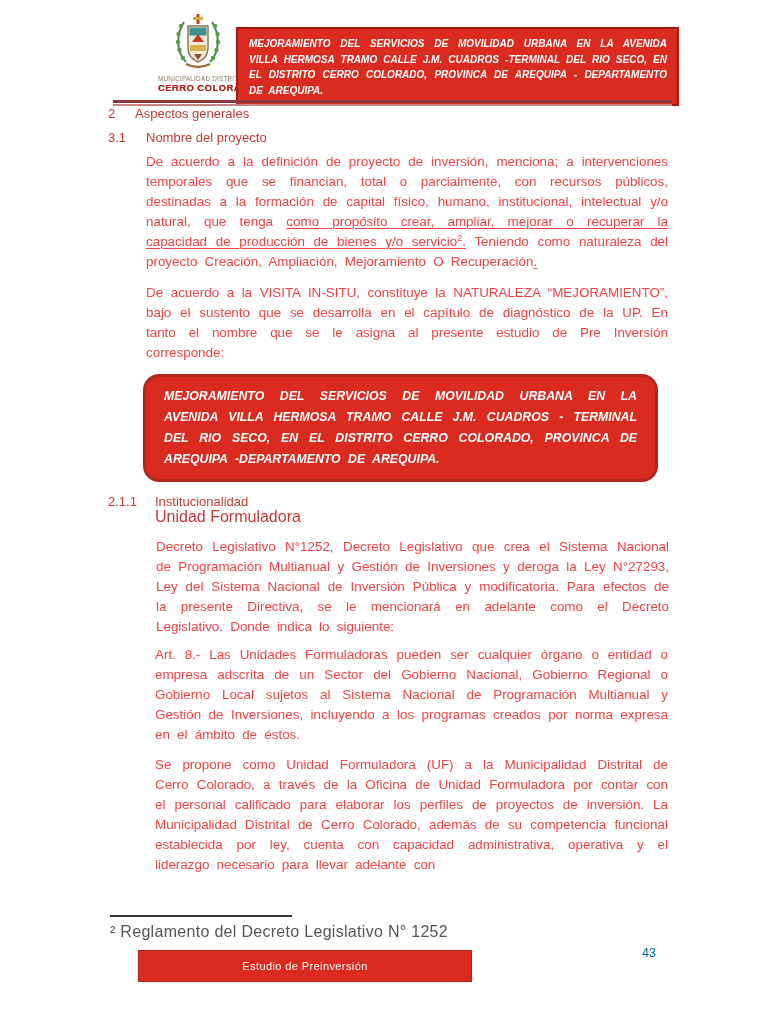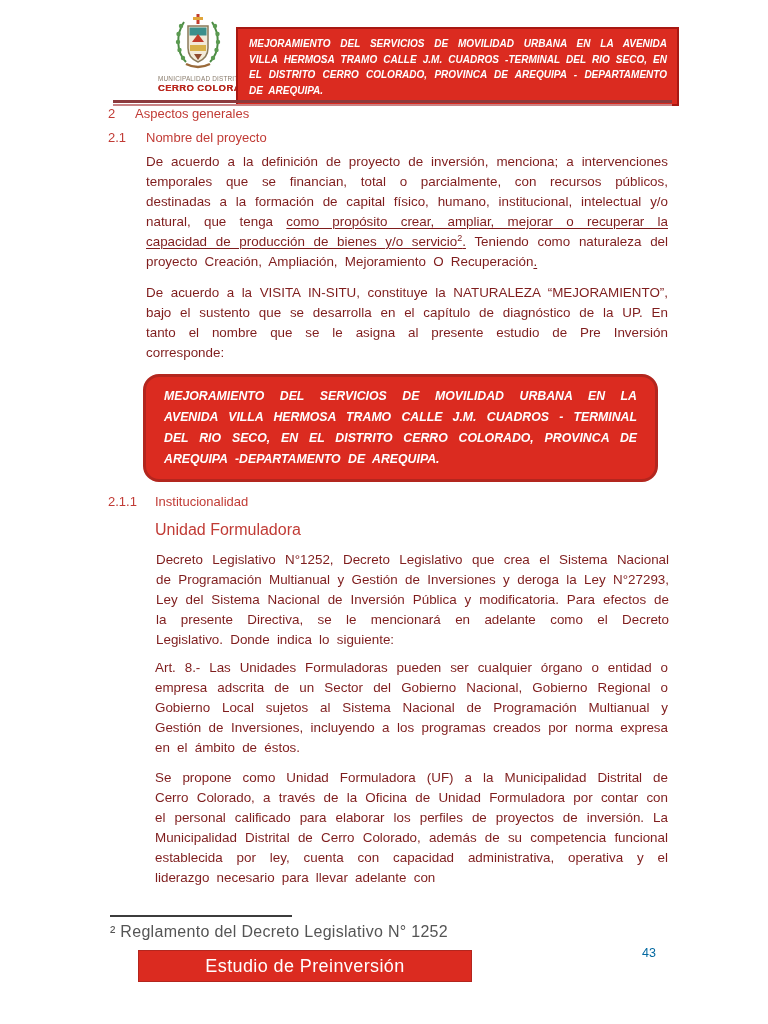--- a/index.html
+++ b/index.html
@@ -28,26 +28,26 @@
   .header-rule .r1 { height:3px; background:#8c3a3d; }
   .header-rule .r2 { height:2px; background:#c98385; margin-top:1px; }
 
   
   .content { position:absolute; left:108px; top:106px; width:564px; color:#3b3b3b; }
 
   .hrow { display:flex; color:#c13b35; font-size:13px; line-height:15px; }
   .hrow .num { flex:0 0 auto; }
   .h2   { margin-bottom:9px; }  .h2 .num   { width:27px; }
   .h21  { margin-bottom:7px; }  .h21 .num  { width:38px; }
-  .h211 { margin-bottom:13px; } .h211 .num { width:47px; }
+  .h211 { } .h211 .num { width:47px; }
   .sub-heading { color:#c13b35; font-size:16px; line-height:15px; margin:0 0 13px 47px; }
 
   .para {
     font-size:13.4px; line-height:20px; text-align:justify;
-    word-spacing:3.5px; margin:0 0 11px 38px; width:522px; color:#7f1d1d;
+    word-spacing:3.5px; margin:0 0 11px 38px; width:522px; color:#ef4444;
   }
   .para.indent2 { margin-left:47px; width:513px; }
   .para.p3 { margin-bottom:8px;margin-left:48px; }
   .para.p4 { margin-bottom:10px; }
   .para.p5 { margin-bottom:8px; }
   .u { text-decoration:underline; text-decoration-thickness:1px; text-underline-offset:2px; }
   sup.fn { font-size:9px; line-height:0; vertical-align:super; }
 
   .project-box {
     margin:0 0 12px 35px; width:473px;
@@ -61,21 +61,21 @@
 
   
   .footnote-rule { position:absolute; left:110px; top:915px; width:182px; border-top:2px solid #3c3c3c; }
   .footnote-text { position:absolute; left:110px; top:923px; font-size:16px; color:#555555; letter-spacing:0.3px; }
 
   .footer-box {
     position:absolute; left:138px; top:950px; width:332px; height:30px;
     background:#db2b20; border:1px solid #b3261e;
     display:flex; align-items:center; justify-content:center;
   }
-  .footer-box .txt { color:#ffffff; font-size:18px; letter-spacing:0.4px; }
+  .footer-box .txt { color:#ffffff; font-size:11px; letter-spacing:0.4px; }
   .page-number { position:absolute; left:642px; top:946px; font-size:12.5px; color:#0369a1; }
 </style>
 </head>
 <body>
 
 <div class="page">
 
   <div class="logo">
     <svg width="56" height="62" viewBox="0 0 56 62">
 
@@ -117,21 +117,21 @@
   </div>
 
   <div class="content">
 
     <div class="hrow h2">
       <span class="num">2</span>
       <span>Aspectos generales</span>
     </div>
 
     <div class="hrow h21">
-      <span class="num">2.1</span>
+      <span class="num">3.1</span>
       <span>Nombre del proyecto</span>
     </div>
 
     <p class="para"><span>De acuerdo a la definición de proyecto de inversión, menciona; a intervenciones temporales que se financian, total o parcialmente, con recursos públicos, destinadas a la formación de capital físico, humano, institucional, intelectual y/o natural, que tenga </span><span class="u"><span>como propósito crear, ampliar, mejorar o recuperar la capacidad de producción de bienes y/o servicio</span><sup class="fn">2</sup><span>.</span></span><span> Teniendo como naturaleza del proyecto Creación, Ampliación, Mejoramiento O Recuperación</span><span class="u">.</span></p>
 
     <p class="para">De acuerdo a la VISITA IN-SITU, constituye la NATURALEZA “MEJORAMIENTO”, bajo el sustento que se desarrolla en el capítulo de diagnóstico de la UP. En tanto el nombre que se le asigna al presente estudio de Pre Inversión corresponde:</p>
 
     <div class="project-box">
       <div class="txt">MEJORAMIENTO DEL SERVICIOS DE MOVILIDAD URBANA EN LA AVENIDA VILLA HERMOSA TRAMO CALLE J.M. CUADROS - TERMINAL DEL RIO SECO, EN EL DISTRITO CERRO COLORADO, PROVINCA DE AREQUIPA -DEPARTAMENTO DE AREQUIPA.</div>
     </div>

